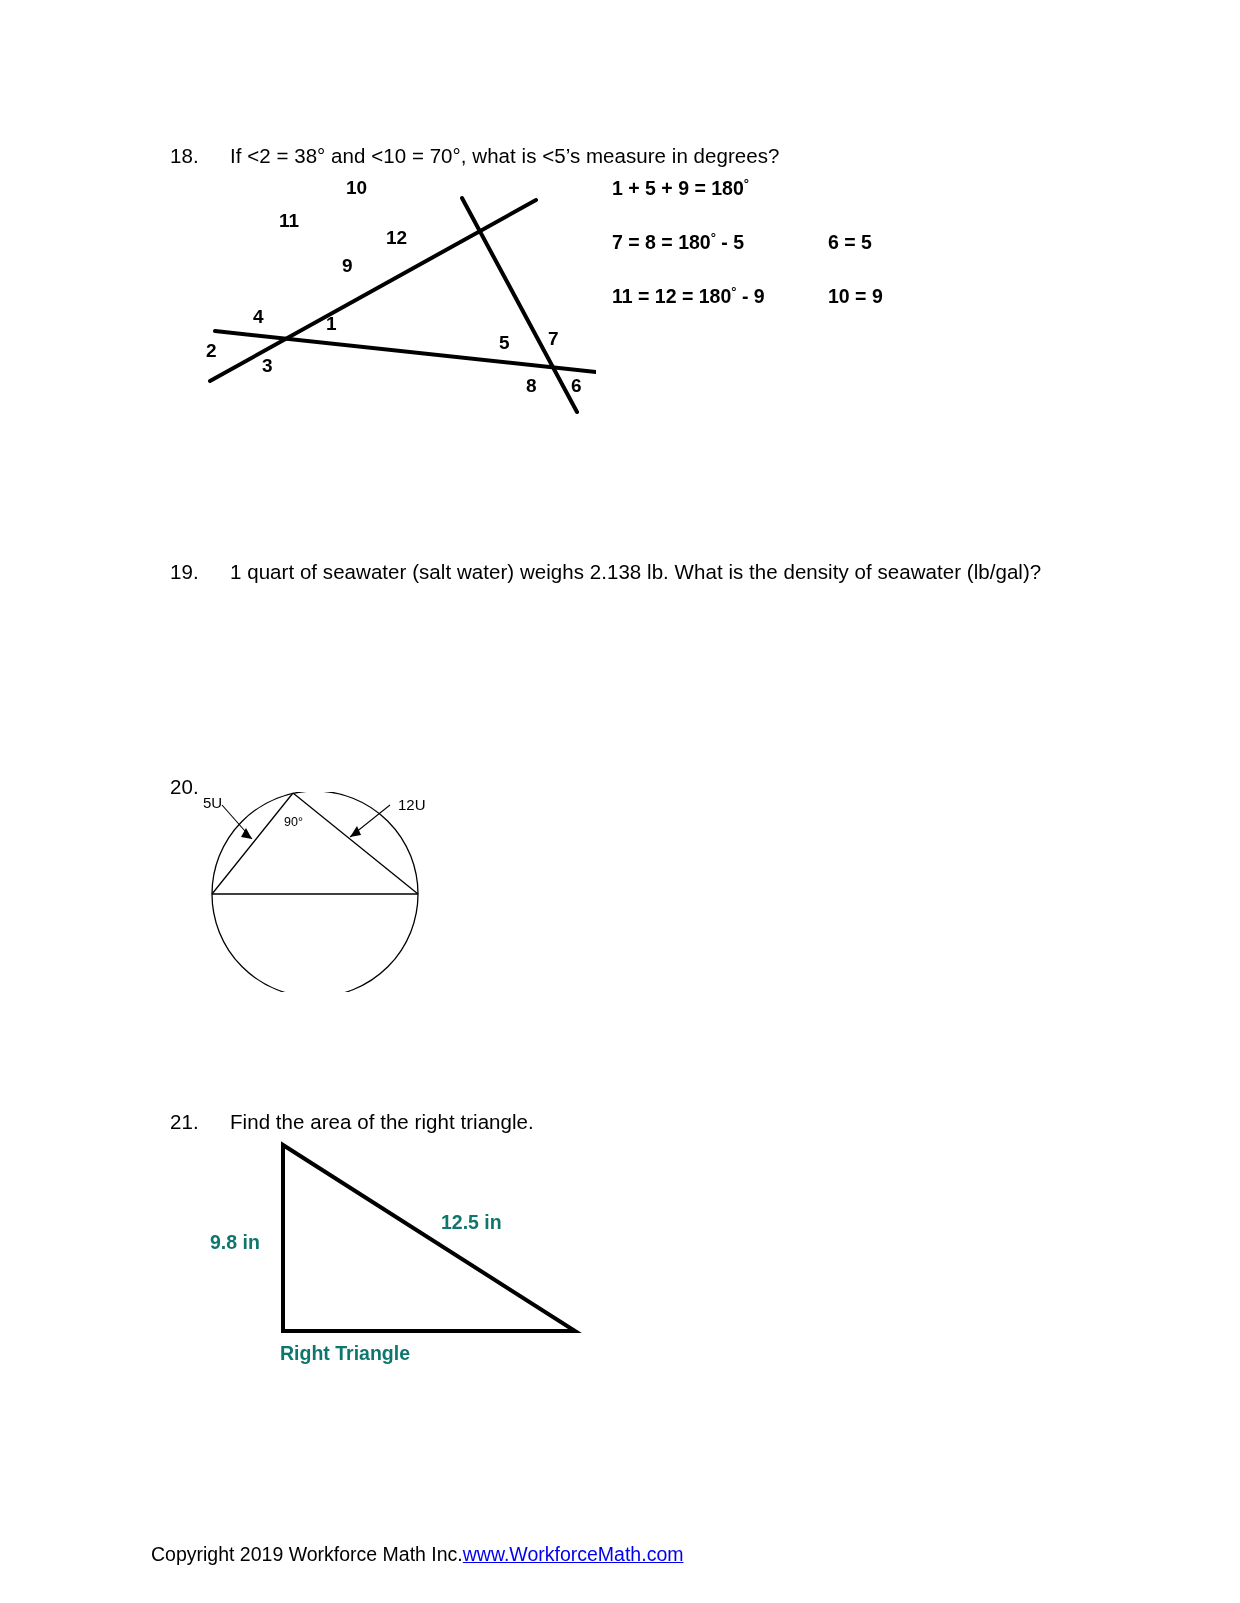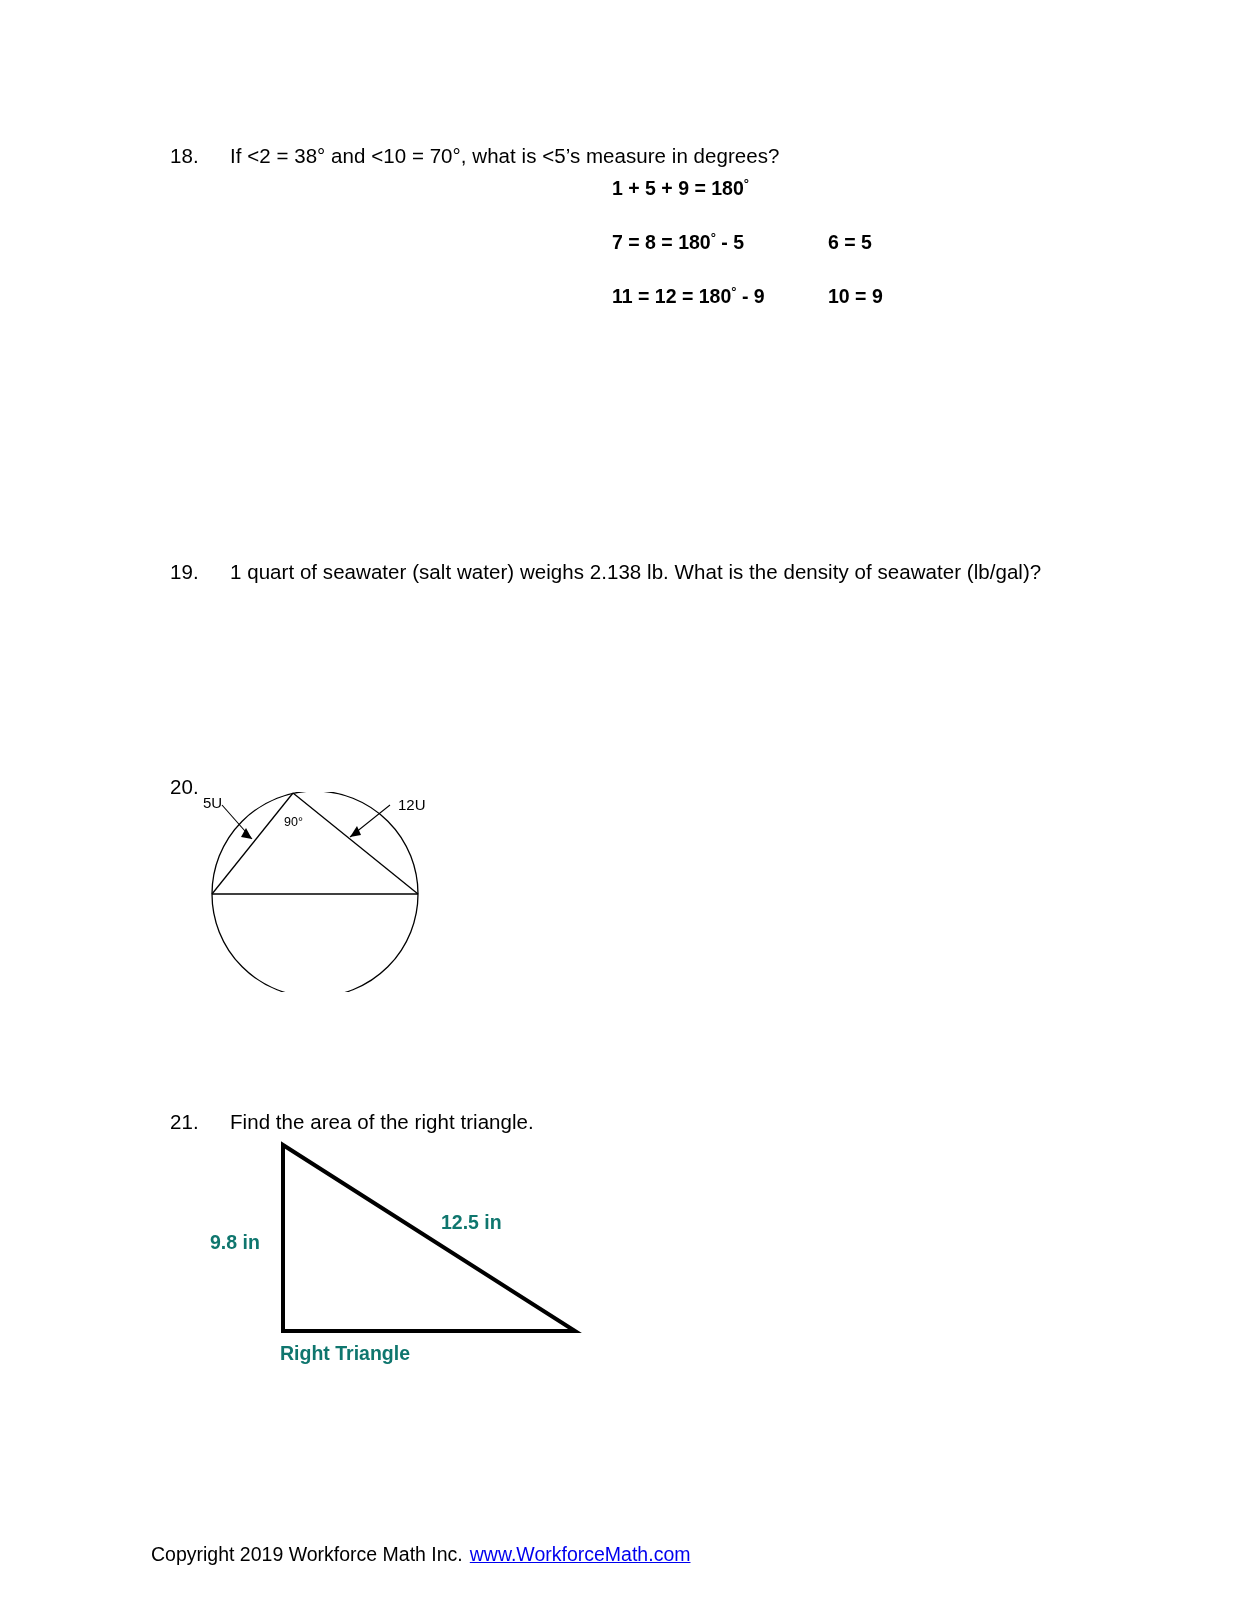--- a/index.html
+++ b/index.html
@@ -125,34 +125,56 @@
     left: 143px;
     top: 1541px;
     font-size: 19.5px;
     line-height: 26px;
     white-space: nowrap;
   }
   #footer .copy { color: #000; margin-left: 8px; }
   #footer .link {
     color: #0000ee;
     text-decoration: underline;
-    margin-left: 7px;
     cursor: pointer;
   }
 </style>
 </head>
 <body>
 
 <div class="page">
 
   <div class="q-row" id="q18-row">
     <div class="q-num">18.</div>
     <div class="q-text">If &lt;2 = 38° and &lt;10 = 70°, what is &lt;5’s measure in degrees?</div>
   </div>
 
+  <div id="q18-figure">
+    <svg width="400" height="240" viewBox="0 0 400 240">
+
+      <line x1="19" y1="155" x2="400" y2="196" stroke="#000" stroke-width="4" stroke-linecap="round"></line>
+
+      <line x1="14" y1="205" x2="340" y2="24" stroke="#000" stroke-width="4" stroke-linecap="round"></line>
+
+      <line x1="266" y1="22" x2="381" y2="236" stroke="#000" stroke-width="4" stroke-linecap="round"></line>
+    </svg>
+
+    <span class="fig-label" style="left:150px; top:2px;">10</span>
+    <span class="fig-label" style="left:83px;  top:35px;">11</span>
+    <span class="fig-label" style="left:190px; top:52px;">12</span>
+    <span class="fig-label" style="left:146px; top:80px;">9</span>
+    <span class="fig-label" style="left:57px;  top:131px;">4</span>
+    <span class="fig-label" style="left:130px; top:138px;">1</span>
+    <span class="fig-label" style="left:10px;  top:165px;">2</span>
+    <span class="fig-label" style="left:66px;  top:180px;">3</span>
+    <span class="fig-label" style="left:303px; top:157px;">5</span>
+    <span class="fig-label" style="left:352px; top:153px;">7</span>
+    <span class="fig-label" style="left:330px; top:200px;">8</span>
+    <span class="fig-label" style="left:375px; top:200px;">6</span>
+  </div>
 
   <div id="q18-eqs">
     <div class="eq-line">
       <span class="eq-main"><span>1 + 5 + 9 = 180</span><span class="deg">°</span><span></span></span>
     </div>
     <div class="eq-line">
       <span class="eq-main"><span>7 = 8 = 180</span><span class="deg">°</span><span> - 5</span></span>
       <span class="eq-side">6 = 5</span>
     </div>
     <div class="eq-line">

